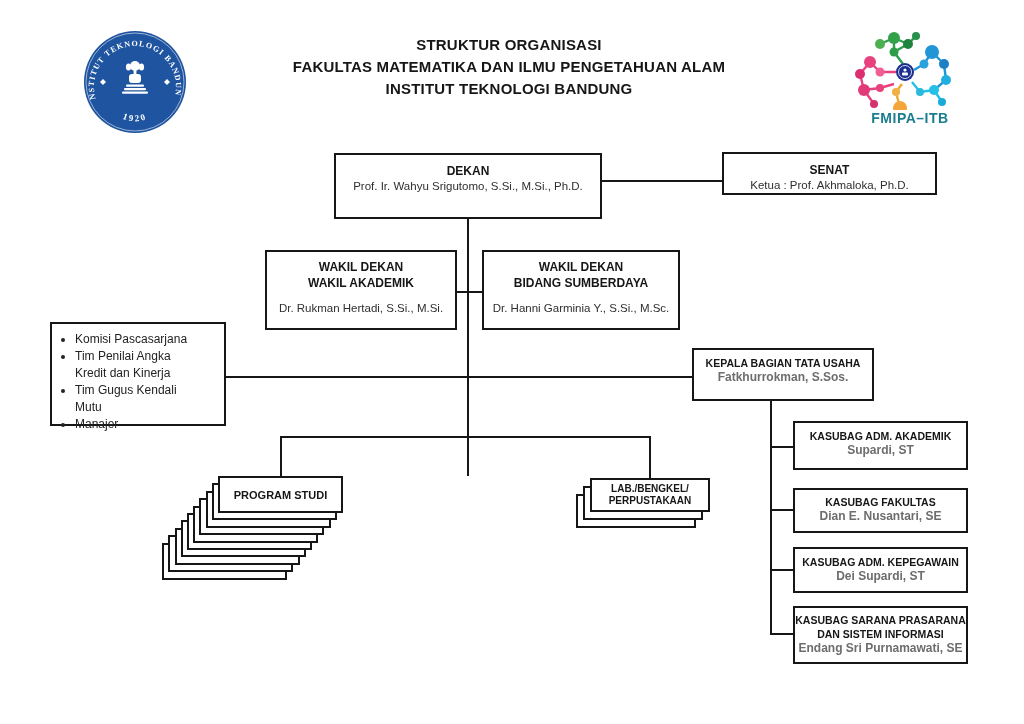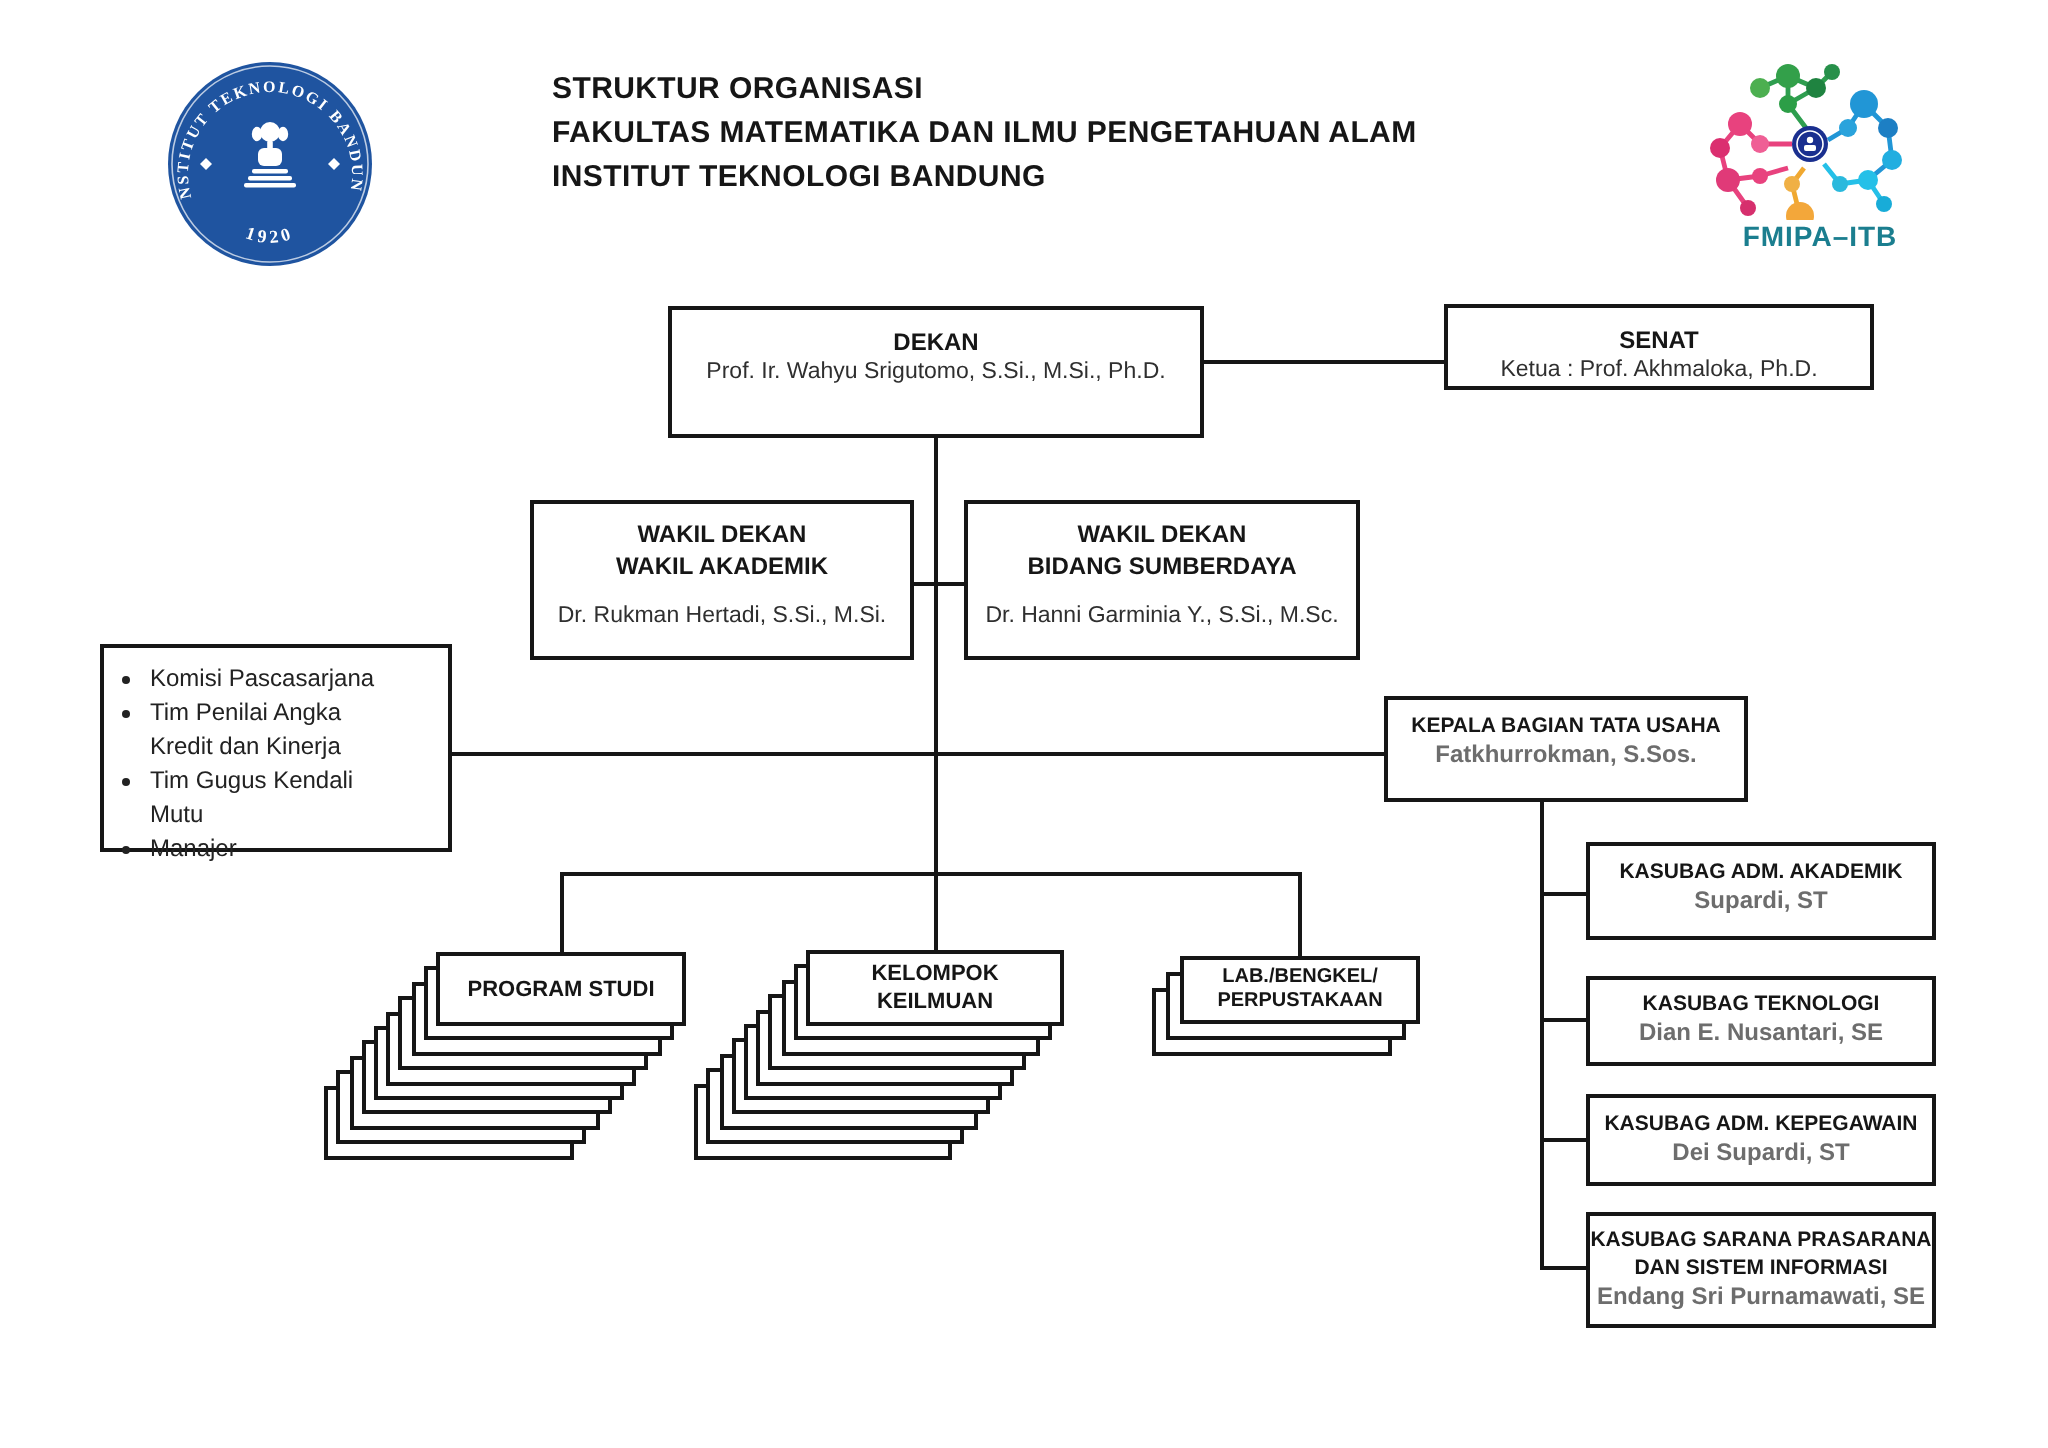--- a/index.html
+++ b/index.html
@@ -1,20 +1,20 @@
 <!DOCTYPE html>
 <html><head>
 <meta charset="utf-8">
 <style>
   html,body{margin:0;padding:0;background:#ffffff;}
   body{font-family:"Liberation Sans", sans-serif; color:#1a1a1a;}
   #page{position:relative;width:1024px;height:724px;background:#ffffff;overflow:hidden;}
 
   
-  .title-block{position:absolute;left:276px;top:34px;width:490px;}
+  .title-block{position:absolute;left:264px;top:34px;width:490px;text-align:center;}
   .title-line{font-weight:bold;font-size:15px;line-height:22px;color:#161616;letter-spacing:.2px;}
 
   
   .obox{position:absolute;background:#ffffff;border:2px solid #161616;box-sizing:border-box;
         text-align:center;display:flex;flex-direction:column;align-items:center;justify-content:flex-start;}
   .obox .box-title{font-weight:bold;font-size:12px;line-height:16px;color:#161616;white-space:nowrap;}
   .obox .box-title.small{font-size:10.5px;line-height:14px;}
   .obox .box-name{font-size:11.5px;line-height:15px;color:#2f2f2f;white-space:nowrap;}
   .obox .box-name.gray{color:#6d6d6d;font-size:12px;font-weight:bold;}
 
@@ -161,21 +161,21 @@
     <span class="box-title small">KEPALA BAGIAN TATA USAHA</span>
     <span class="box-name gray">Fatkhurrokman, S.Sos.</span>
   </div>
 
   <div class="obox" style="left:793px;top:421px;width:175px;height:49px;padding-top:6px;">
     <span class="box-title small">KASUBAG ADM. AKADEMIK</span>
     <span class="box-name gray">Supardi, ST</span>
   </div>
 
   <div class="obox" style="left:793px;top:488px;width:175px;height:45px;padding-top:5px;">
-    <span class="box-title small">KASUBAG TEKNOLOGI</span>
+    <span class="box-title small">KASUBAG FAKULTAS</span>
     <span class="box-name gray">Dian E. Nusantari, SE</span>
   </div>
 
   <div class="obox" style="left:793px;top:547px;width:175px;height:46px;padding-top:6px;">
     <span class="box-title small">KASUBAG ADM. KEPEGAWAIN</span>
     <span class="box-name gray">Dei Supardi, ST</span>
   </div>
 
   <div class="obox" style="left:793px;top:606px;width:175px;height:58px;padding-top:5px;">
     <span class="box-title small" style="white-space:normal;">KASUBAG SARANA PRASARANA DAN SISTEM INFORMASI</span>
@@ -190,35 +190,20 @@
       <div class="stack-layer" style="left: -12.4px; top: 14.8px; z-index: 48;"></div>
       <div class="stack-layer" style="left: -18.6px; top: 22.2px; z-index: 47;"></div>
       <div class="stack-layer" style="left: -24.8px; top: 29.6px; z-index: 46;"></div>
       <div class="stack-layer" style="left: -31px; top: 37px; z-index: 45;"></div>
       <div class="stack-layer" style="left: -37.2px; top: 44.4px; z-index: 44;"></div>
       <div class="stack-layer" style="left: -43.4px; top: 51.8px; z-index: 43;"></div>
       <div class="stack-layer" style="left: -49.6px; top: 59.2px; z-index: 42;"></div>
       <div class="stack-layer" style="left: -55.8px; top: 66.6px; z-index: 41;"></div>
     </div>
 
-  <div class="stack" style="left:403px;top:475px;width:129px;height:38px;">
-    <div class="stack-front">
-      <span class="stack-label">KELOMPOK</span>
-      <span class="stack-label">KEILMUAN</span>
-    </div>
-  <div class="stack-layer" style="left: -6.2px; top: 7.4px; z-index: 49;"></div>
-      <div class="stack-layer" style="left: -12.4px; top: 14.8px; z-index: 48;"></div>
-      <div class="stack-layer" style="left: -18.6px; top: 22.2px; z-index: 47;"></div>
-      <div class="stack-layer" style="left: -24.8px; top: 29.6px; z-index: 46;"></div>
-      <div class="stack-layer" style="left: -31px; top: 37px; z-index: 45;"></div>
-      <div class="stack-layer" style="left: -37.2px; top: 44.4px; z-index: 44;"></div>
-      <div class="stack-layer" style="left: -43.4px; top: 51.8px; z-index: 43;"></div>
-      <div class="stack-layer" style="left: -49.6px; top: 59.2px; z-index: 42;"></div>
-      <div class="stack-layer" style="left: -55.8px; top: 66.6px; z-index: 41;"></div>
-    </div>
 
   <div class="stack" style="left:590px;top:478px;width:120px;height:34px;">
     <div class="stack-front">
       <span class="stack-label" style="font-size:10px;line-height:12px;">LAB./BENGKEL/</span>
       <span class="stack-label" style="font-size:10px;line-height:12px;">PERPUSTAKAAN</span>
     </div>
   <div class="stack-layer" style="left: -7px; top: 8px; z-index: 49;"></div>
       <div class="stack-layer" style="left: -14px; top: 16px; z-index: 48;"></div>
     </div>
 

